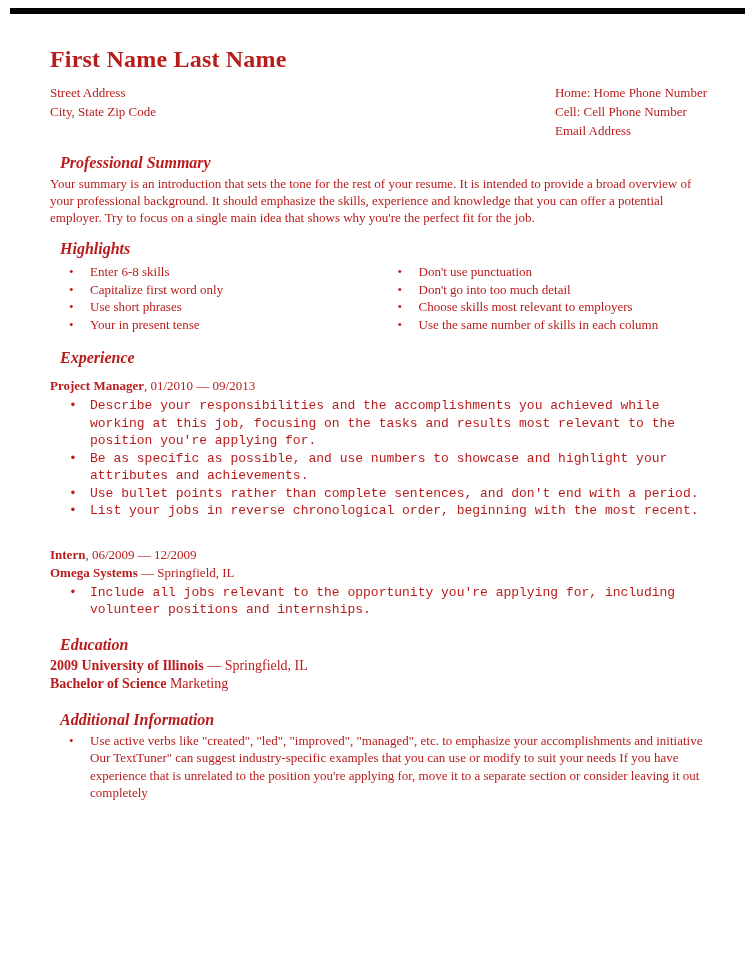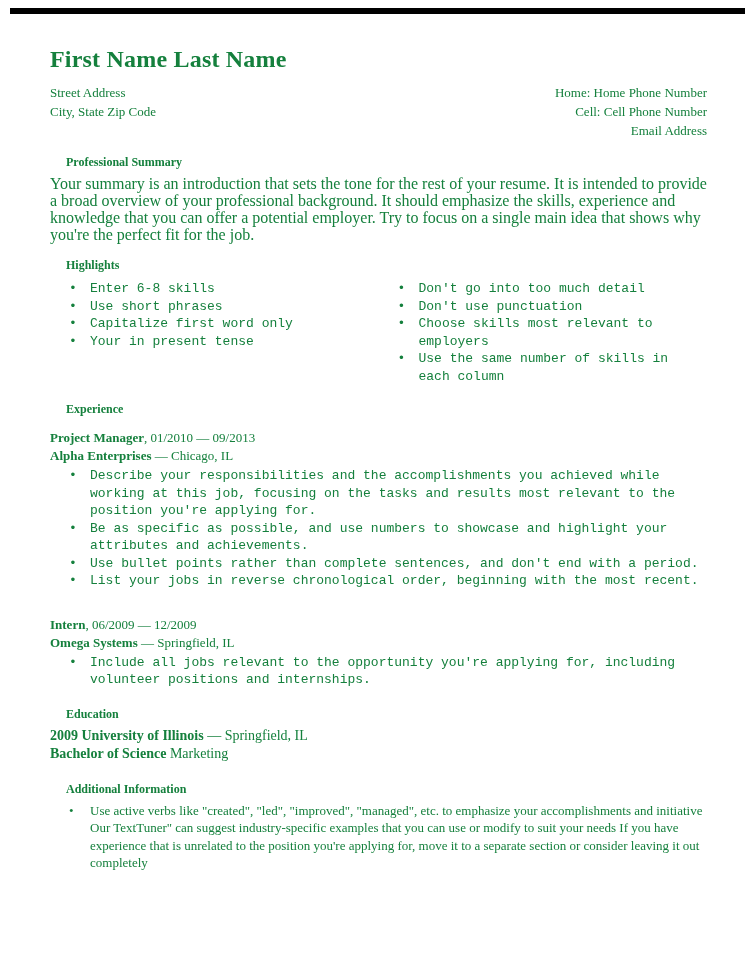--- a/index.html
+++ b/index.html
@@ -1,21 +1,21 @@
 <!DOCTYPE html>
 <html><head>
 <meta charset="utf-8">
 <style>
   html, body { margin: 0; padding: 0; background: #ffffff; }
   .page {
     position: relative;
     width: 755px;
     height: 977px;
     background: #ffffff;
-    color: #15803d;
+    color: #b91c1c;
     font-family: "Liberation Serif", "DejaVu Serif", serif;
     overflow: hidden;
     box-sizing: border-box;
   }
   .top-rule {
     position: absolute;
     top: 8px;
     left: 10px;
     right: 10px;
     height: 6px;
@@ -31,30 +31,31 @@
     margin: 0 0 9px 0;
     letter-spacing: 0.2px;
   }
   .contact-row {
     display: flex;
     justify-content: space-between;
     font-size: 13px;
     line-height: 19px;
     gap: 12px;
   }
-  .contact-right { text-align: right; }
+  .contact-right { }
   .section { margin-top: 13px; }
   h2.sec-title {
-    font-size: 12px;
+    font-size: 16px;
     line-height: 19px;
     font-weight: bold;
-    margin: 0 0 3px 16px;
+    margin: 0 0 3px 10px;
+    font-style: italic;
   }
   p.body-text {
-    font-size: 16px;
+    font-size: 13px;
     line-height: 17px;
     margin: 0;
   }
   ul.blist {
     list-style: none;
     margin: 2px 0 0 0;
     padding: 0;
     font-size: 13px;
   }
   ul.blist li {
@@ -62,21 +63,21 @@
     padding-left: 40px;
     line-height: 17.5px;
   }
   ul.blist li::before {
     content: "\2022";
     position: absolute;
     left: 19px;
     top: 0;
   }
   .cols { display: flex; }
-  .col { width: 50%; font-family: Liberation Mono, monospace; }
+  .col { width: 50%; }
   .job { margin-top: 10px; }
   .job + .job { margin-top: 26px; }
   .job-line { font-size: 13px; line-height: 18px; }
   .job ul.blist { margin-bottom: 2px; font-family: Liberation Mono, monospace; }
   .b { font-weight: bold; }
   .edu-line { font-size: 14px; line-height: 18.5px; }
   .sec-experience { margin-top: 15px; }
   .sec-education { margin-top: 16px; }
   .sec-additional { margin-top: 16px; }
   span.seg { white-space: pre-wrap; }
@@ -107,42 +108,41 @@
       <h2 class="sec-title">Professional Summary</h2>
       <p class="body-text">Your summary is an introduction that sets the tone for the rest of your resume. It is intended to provide a broad overview of your professional background. It should emphasize the skills, experience and knowledge that you can offer a potential employer. Try to focus on a single main idea that shows why you're the perfect fit for the job.</p>
     </div>
 
     <div class="section sec-highlights">
       <h2 class="sec-title">Highlights</h2>
       <div class="cols">
         <div class="col">
           <ul class="blist">
             <li>Enter 6-8 skills</li>
+            <li>Capitalize first word only</li>
             <li>Use short phrases</li>
-            <li>Capitalize first word only</li>
             <li>Your in present tense</li>
           </ul>
         </div>
         <div class="col">
           <ul class="blist">
+            <li>Don't use punctuation</li>
             <li>Don't go into too much detail</li>
-            <li>Don't use punctuation</li>
             <li>Choose skills most relevant to employers</li>
             <li>Use the same number of skills in each column</li>
           </ul>
         </div>
       </div>
     </div>
 
     <div class="section sec-experience">
       <h2 class="sec-title">Experience</h2>
 
       <div class="job">
         <div class="job-line"><span class="seg b">Project Manager</span><span class="seg">, 01/2010 — 09/2013</span></div>
-        <div class="job-line"><span class="seg b">Alpha Enterprises</span><span class="seg"> — Chicago, IL</span></div>
         <ul class="blist">
           <li>Describe your responsibilities and the accomplishments you achieved while working at this job, focusing on the tasks and results most relevant to the position you're applying for.</li>
           <li>Be as specific as possible, and use numbers to showcase and highlight your attributes and achievements.</li>
           <li>Use bullet points rather than complete sentences, and don't end with a period.</li>
           <li>List your jobs in reverse chronological order, beginning with the most recent.</li>
         </ul>
       </div>
 
       <div class="job">
         <div class="job-line"><span class="seg b">Intern</span><span class="seg">, 06/2009 — 12/2009</span></div>

